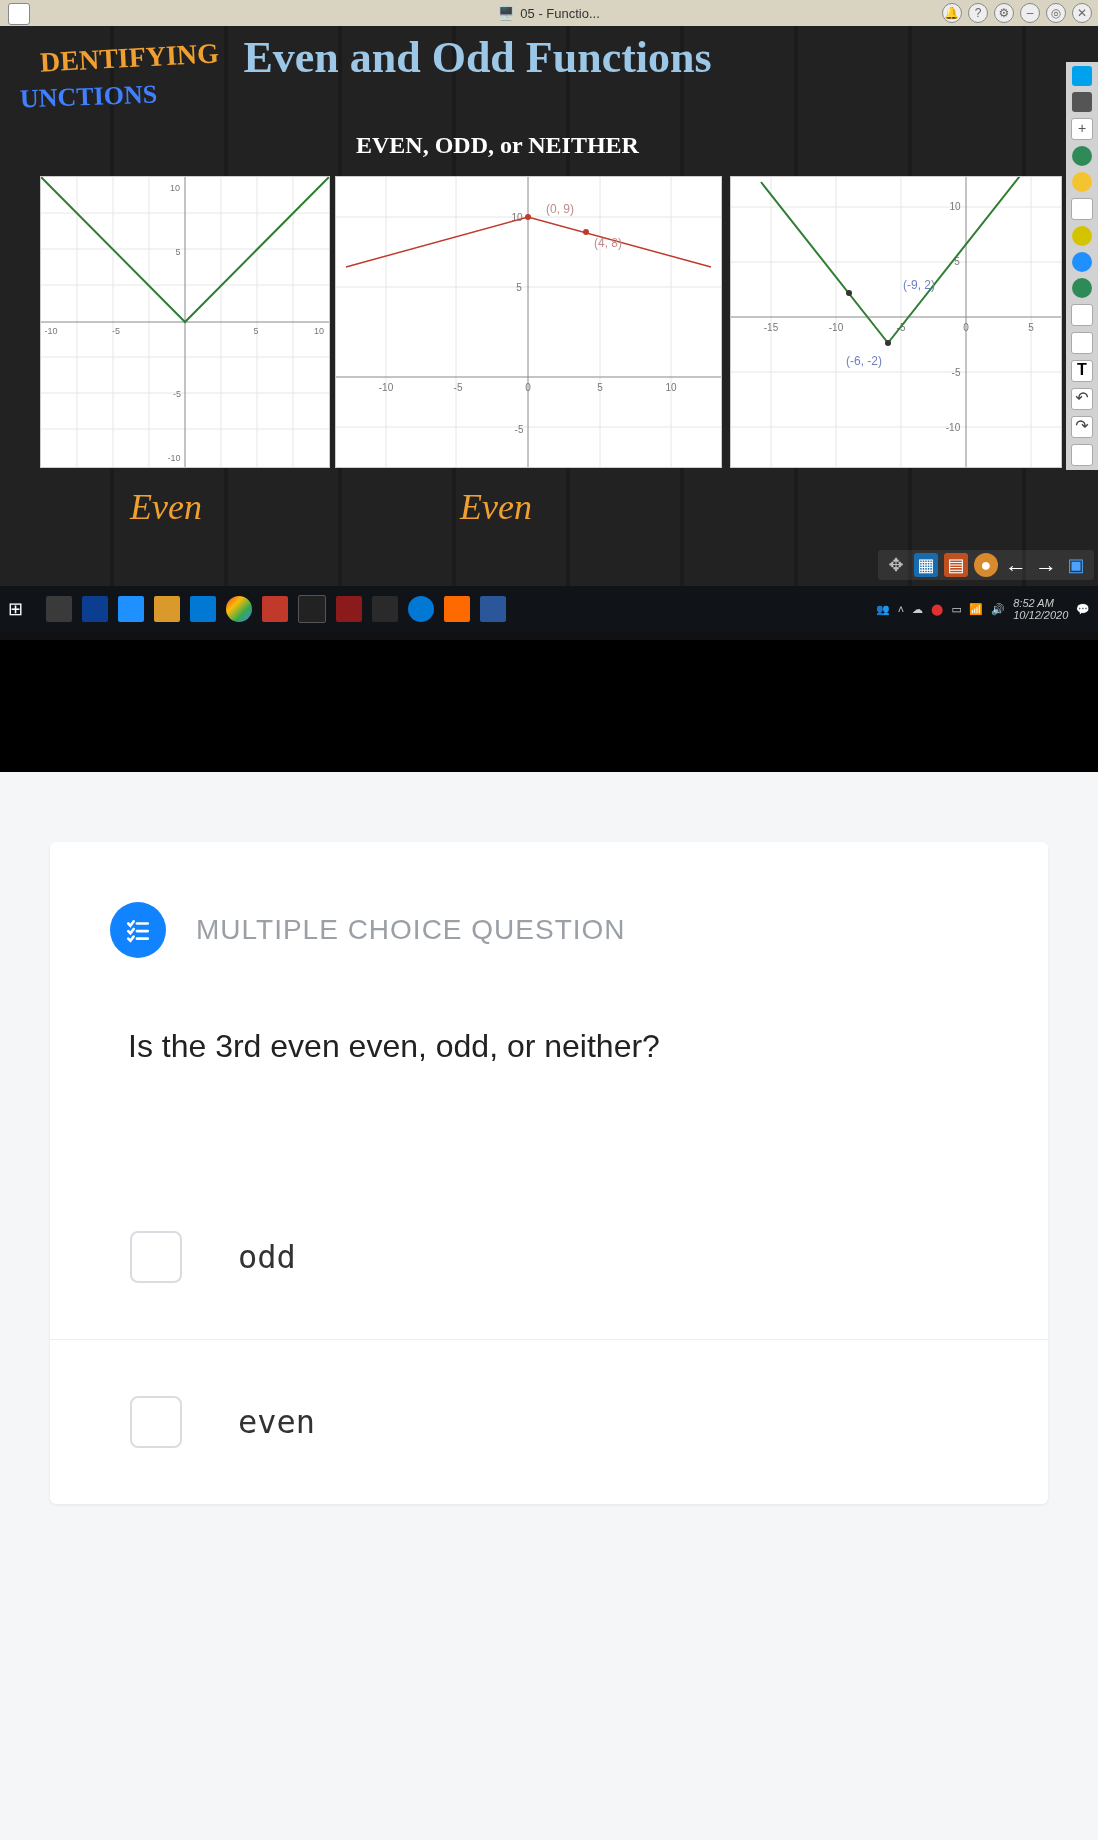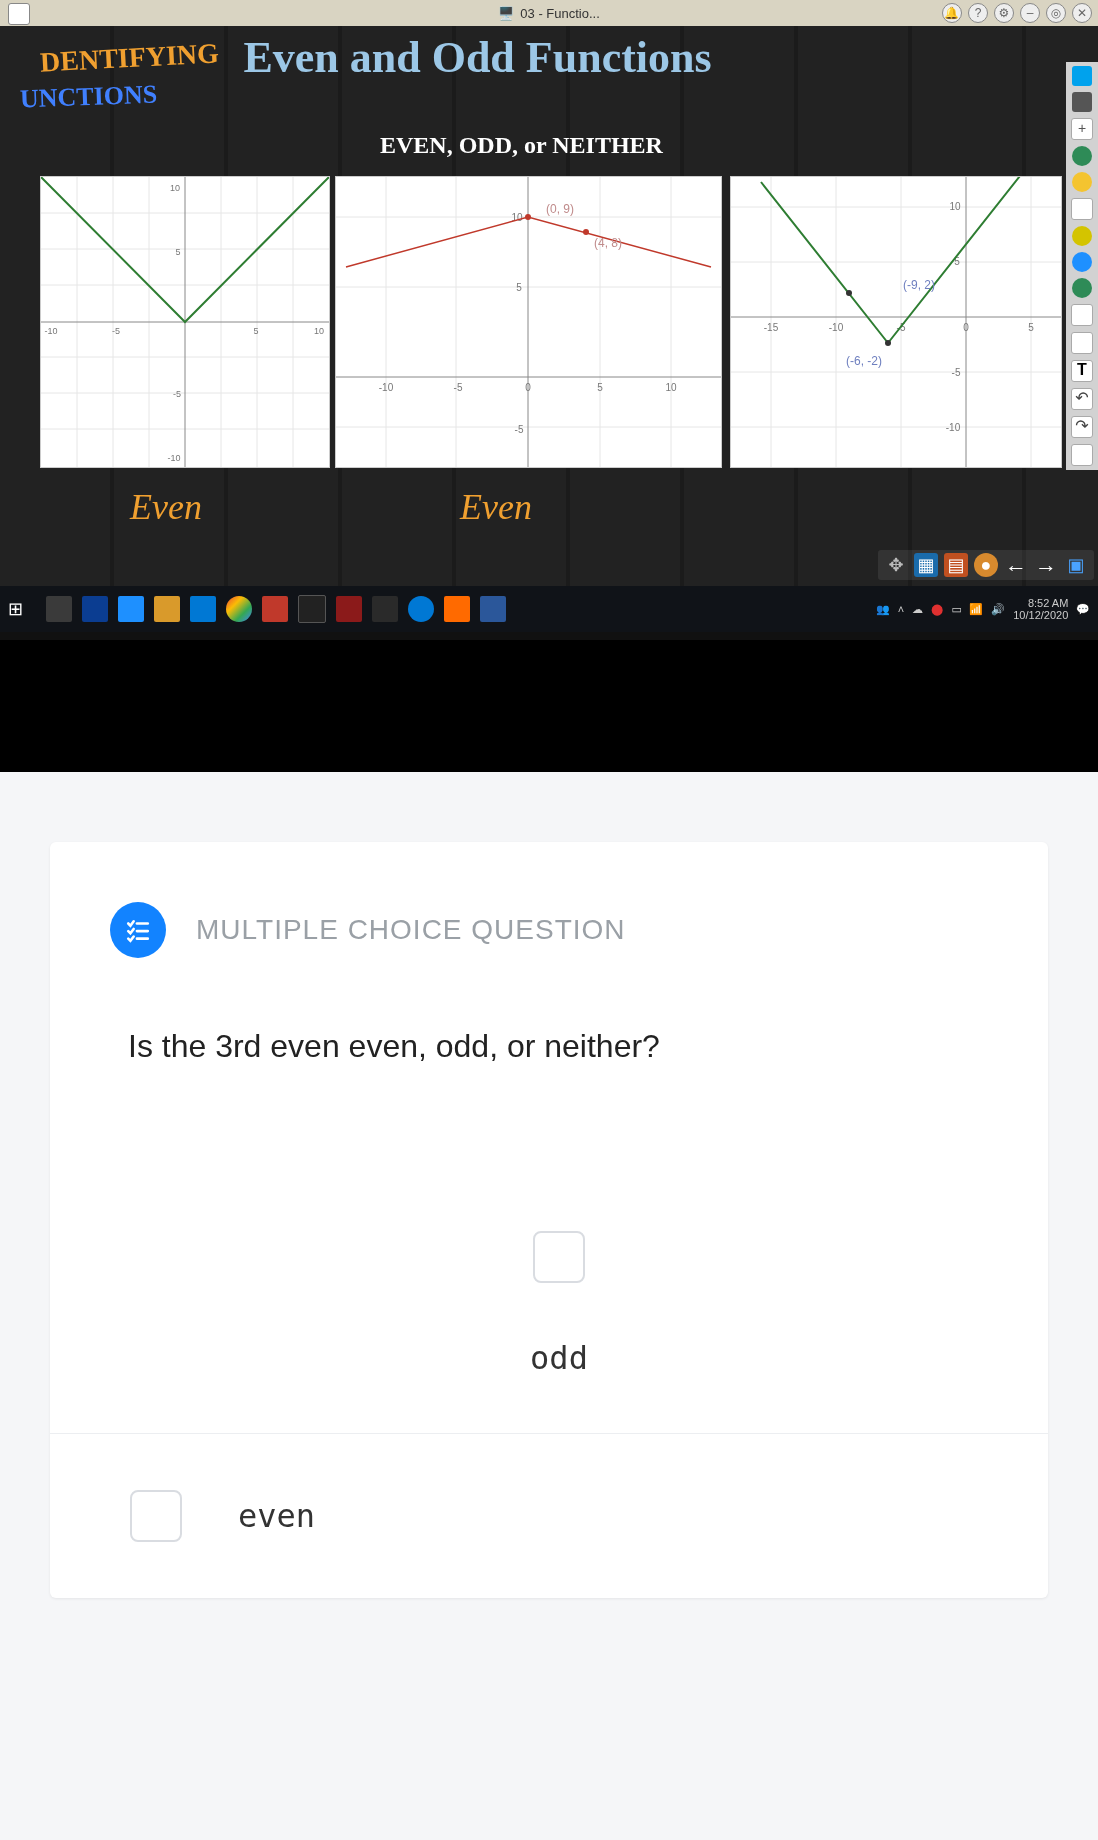--- a/index.html
+++ b/index.html
@@ -12,21 +12,21 @@
   .titlebar .right-icons{position:absolute;right:6px;top:3px;display:flex;gap:6px;}
   .titlebar .ric{width:18px;height:18px;border:1px solid #888;border-radius:50%;color:#666;font-size:12px;display:flex;align-items:center;justify-content:center;background:#eee;}
   
   .slide-body{position:relative;height:560px;background:#1a1a1a;
     background-image:repeating-linear-gradient(90deg,#222 0 110px,#1b1b1b 110px 114px);}
   .title-row{position:absolute;top:6px;left:40px;right:10px;height:60px;}
   .hw-ident{font-family:'Comic Sans MS',cursive;color:#f0a030;font-size:28px;font-weight:bold;transform:rotate(-3deg);display:inline-block;vertical-align:middle;}
   .hw-func{font-family:'Comic Sans MS',cursive;color:#4080ff;font-size:26px;font-weight:bold;position:absolute;left:20px;top:56px;transform:rotate(-2deg);}
   .big-title{font-family:'Brush Script MT','Comic Sans MS',cursive;color:#9cc7e6;font-size:44px;font-weight:bold;display:inline-block;margin-left:20px;vertical-align:middle;}
   .subtitle{position:absolute;top:74px;left:230px;color:#fff;font-family:'Comic Sans MS',cursive;font-size:24px;font-weight:bold;}
-  .subtitle2{position:absolute;top:106px;left:380px;color:#fff;font-family:'Comic Sans MS',cursive;font-size:24px;font-weight:bold;}
+  .subtitle2{position:absolute;top:106px;left:356px;color:#fff;font-family:'Comic Sans MS',cursive;font-size:24px;font-weight:bold;}
   
   .graph{position:absolute;top:150px;width:320px;height:290px;background:#fff;border:1px solid #ccc;}
   .graph.g1{left:40px;width:288px;}
   .graph.g2{left:335px;width:385px;}
   .graph.g3{left:730px;width:330px;}
   svg{display:block;}
   .ann{font-family:'Brush Script MT','Comic Sans MS',cursive;color:#f0a030;font-size:36px;font-style:italic;position:absolute;top:460px;}
   .ann.a1{left:130px;}
   .ann.a2{left:460px;}
   
@@ -55,46 +55,46 @@
   .bt.larr,.bt.rarr{color:#fff;font-size:22px;font-weight:bold;}
   
   .taskbar{height:46px;background:#101318;display:flex;align-items:center;padding:0 8px;gap:8px;font-size:12px;color:#fff;}
   .tb-start{width:20px;height:20px;color:#fff;font-size:18px;line-height:20px;}
   .tb-search{flex:0 0 260px;height:30px;background:#fff;border-radius:2px;display:flex;align-items:center;padding:0 8px;gap:8px;color:#555;}
   .tb-search .circ{width:14px;height:14px;border:2px solid #555;border-radius:50%;}
   .tb-mic{color:#888;font-size:14px;}
   .tb-icons{display:flex;gap:10px;align-items:center;flex:1;padding-left:10px;}
   .tbi{width:26px;height:26px;border-radius:2px;}
   .tb-right{display:flex;align-items:center;gap:8px;color:#ccc;font-size:11px;}
-  .tb-clock{text-align:right;line-height:1.1;}
+  .tb-clock{text-align:left;line-height:1.1;font-style:italic;}
   
   .black-gap{height:132px;background:#000;}
   
   .quiz-area{background:#f5f6f8;padding:70px 50px 0 50px;min-height:1020px;}
   .card{background:#fff;border-radius:6px;box-shadow:0 1px 3px rgba(0,0,0,0.07);padding:60px 60px 0 60px;}
   .mc-header{display:flex;align-items:center;gap:30px;margin-bottom:70px;}
   .mc-icon{width:56px;height:56px;border-radius:50%;background:#1283ff;display:flex;align-items:center;justify-content:center;color:#fff;}
   .mc-label{color:#9aa0a6;letter-spacing:1px;font-size:28px;}
   .question{font-size:32px;color:#222;margin-bottom:110px;padding-left:18px;}
   .options{margin-left:-60px;margin-right:-60px;}
   .option{display:flex;align-items:center;gap:56px;padding:56px 60px 56px 80px;border-top:1px solid #eceef1;cursor:pointer;}
-  .option:first-child{border-top:none;flex-direction:column;}
+  .option:first-child{border-top:none;}
   .checkbox{width:48px;height:48px;border:2px solid #d9dce1;border-radius:8px;background:#fff;flex:none;}
   .opt-label{font-family:ui-monospace,Menlo,Consolas,monospace;font-size:32px;color:#333;}
 </style>
 </head>
 <body>
 
 <div class="video-wrap">
   <div class="slide">
 
     <div class="titlebar">
       <div class="left-ico"></div>
       <span style="margin-right:6px;">🖥️</span>
-      <span>03 - Functio...</span>
+      <span>05 - Functio...</span>
       <div class="right-icons">
         <div class="ric">🔔</div>
         <div class="ric">?</div>
         <div class="ric">⚙</div>
         <div class="ric">–</div>
         <div class="ric">◎</div>
         <div class="ric">✕</div>
       </div>
     </div>
 

